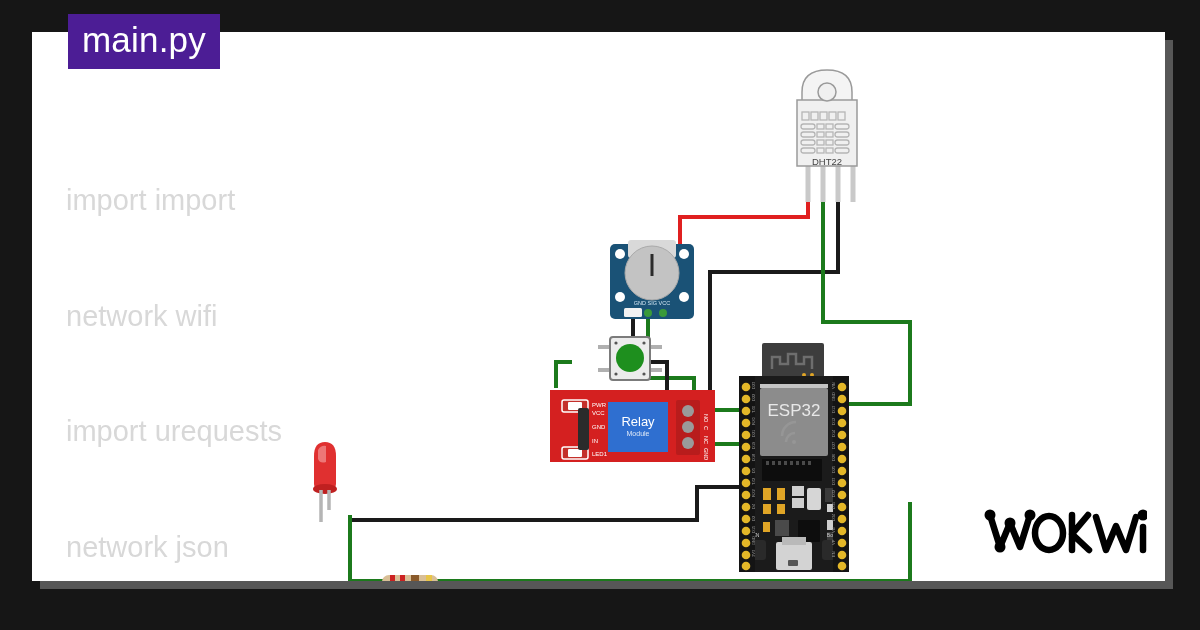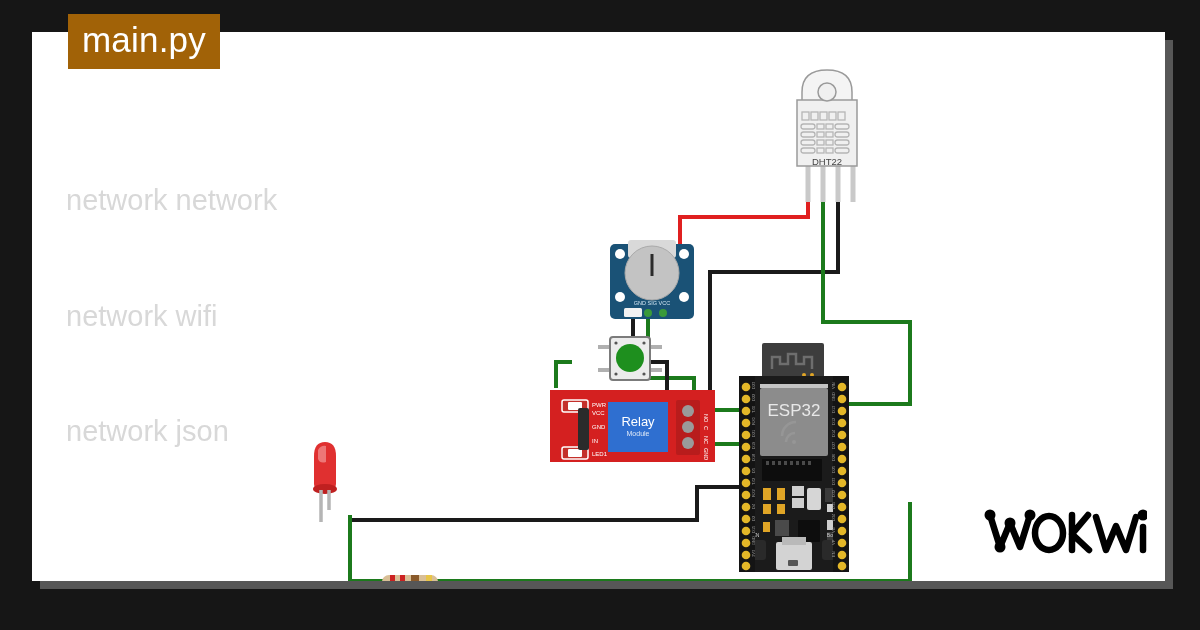--- a/index.html
+++ b/index.html
@@ -4,21 +4,21 @@
 <style>
   html,body{margin:0;padding:0;background:#161616;}
   body{width:1200px;height:630px;overflow:hidden;font-family:"Liberation Sans",sans-serif;}
   .stage{position:relative;width:1200px;height:630px;background:#161616;}
 
   
   .canvas-shadow{position:absolute;left:40px;top:40px;width:1133px;height:549px;background:#575757;}
   .canvas{position:absolute;left:32px;top:32px;width:1133px;height:549px;background:#ffffff;overflow:hidden;}
 
   
-  .tab{position:absolute;left:68px;top:14px;background:#a16207;color:#fff;
+  .tab{position:absolute;left:68px;top:14px;background:#4c1d95;color:#fff;
        font-size:35px;line-height:1;padding:8px 14px 12px 14px;letter-spacing:.2px;z-index:40;}
 
   
   .code{position:absolute;left:34px;top:72px;width:1110px;color:#d8d8d8;
         font-size:29px;line-height:38.5px;white-space:pre;z-index:5;}
   .code div{height:38.5px;}
 
   
   .circuit{position:absolute;left:0;top:0;width:1133px;height:549px;z-index:10;}
 
@@ -28,22 +28,23 @@
 </head>
 <body>
 
 <div class="stage">
 
   <div class="canvas-shadow"></div>
 
   <div class="canvas">
 
     <div class="code">
-      <div>network network</div>
+      <div>import import</div>
       <div>network wifi</div>
+      <div>import urequests</div>
       <div>network json</div>
       
       
       
       
       
       
       
       
     </div>

